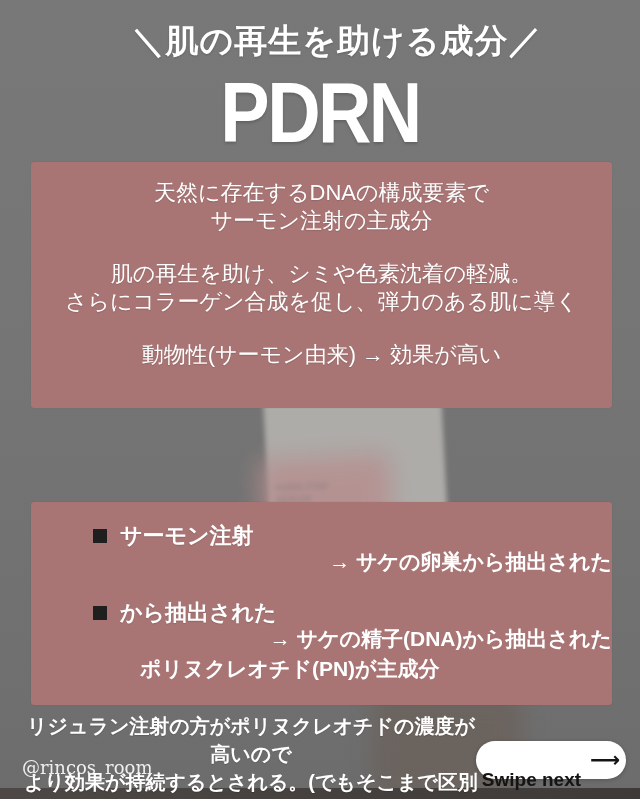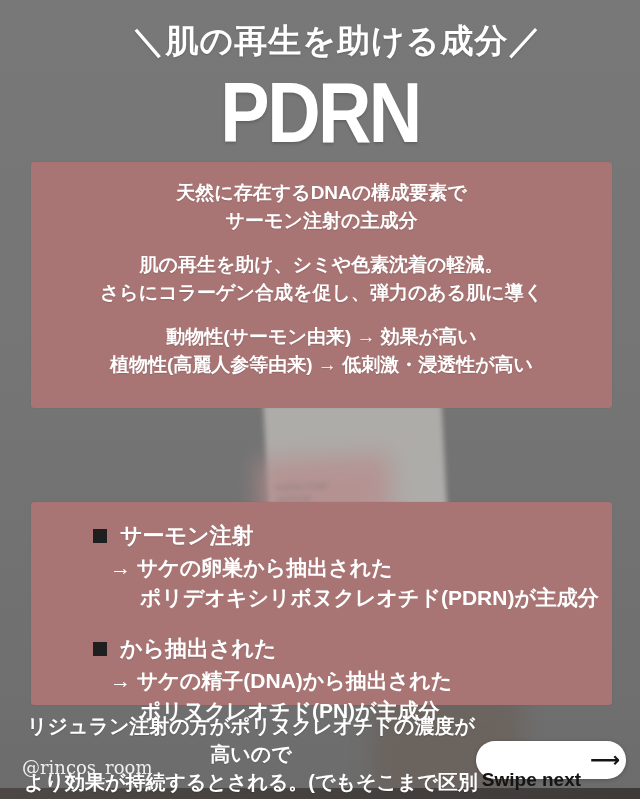--- a/index.html
+++ b/index.html
@@ -50,29 +50,29 @@
     font-size:52px;font-weight:900;color:#fff;letter-spacing:0px;
     text-shadow:0 2px 3px rgba(0,0,0,.22);
   }
   
   .rose-box{
     position:absolute;left:31px;width:581px;background:#a87474;
     border-radius:3px;color:#fff;box-shadow:0 0 0 .5px rgba(0,0,0,.05);
   }
   .box1{top:162px;height:246px;text-align:center;padding-top:17px;box-sizing:border-box;}
   .box1 .para{margin:0;}
-  .box1 .para + .para{margin-top:16px;text-align:center;}
-  .box1 .line{font-size:19px;font-weight:700;line-height:28px;
+  .box1 .para + .para{margin-top:25px;text-align:center;}
+  .box1 .line{font-size:22px;font-weight:400;line-height:28px;
     text-shadow:0 1px 1px rgba(0,0,0,.12);}
   .box2{top:502px;height:203px;padding:21px 0 7px 62px;box-sizing:border-box;}
   .item + .item{margin-top:25px;}
   .item-title{display:flex;align-items:center;gap:13px;font-size:22px;
     font-weight:800;line-height:26px;text-shadow:0 1px 1px rgba(0,0,0,.12);}
   .sq-bullet{width:14px;height:14px;background:#1f1f1f;flex:0 0 auto;}
-  .desc1{margin:6px 0 0 17px;font-size:21px;font-weight:600;line-height:26px;}
+  .desc1{margin:0 0 0 17px;font-size:21px;font-weight:600;line-height:26px;text-align:right;}
   .desc2{margin:4px 0 0 47px;font-size:21px;font-weight:600;line-height:26px;}
   
   .note{
     position:absolute;left:20px;top:712px;width:462px;text-align:center;
     color:#fff;font-size:20px;font-weight:600;line-height:28px;
     text-shadow:0 1px 1px rgba(0,0,0,.15);
   }
   .credit{
     position:absolute;left:22px;top:757px;color:#efefef;
     font-family:"DejaVu Serif","Liberation Serif",serif;font-size:18px;
@@ -107,33 +107,31 @@
     <div class="para">
       <div class="line">天然に存在するDNAの構成要素で</div>
       <div class="line">サーモン注射の主成分</div>
     </div>
     <div class="para">
       <div class="line">肌の再生を助け、シミや色素沈着の軽減。</div>
       <div class="line">さらにコラーゲン合成を促し、弾力のある肌に導く</div>
     </div>
     <div class="para">
       <div class="line">動物性(サーモン由来) → 効果が高い</div>
-      <div class="line">植物性(高麗人参等由来) → 低刺激・浸透性が高い</div>
     </div>
   </section>
 
 
   <section class="rose-box box2">
     <div class="item">
       <div class="item-title">
         <span class="sq-bullet"></span>
         <span>サーモン注射</span>
       </div>
       <div class="desc1">→ サケの卵巣から抽出された</div>
-      <div class="desc2">ポリデオキシリボヌクレオチド(PDRN)が主成分</div>
     </div>
     <div class="item">
       <div class="item-title">
         <span class="sq-bullet"></span>
         <span>から抽出された</span>
       </div>
       <div class="desc1">→ サケの精子(DNA)から抽出された</div>
       <div class="desc2">ポリヌクレオチド(PN)が主成分</div>
     </div>
   </section>

